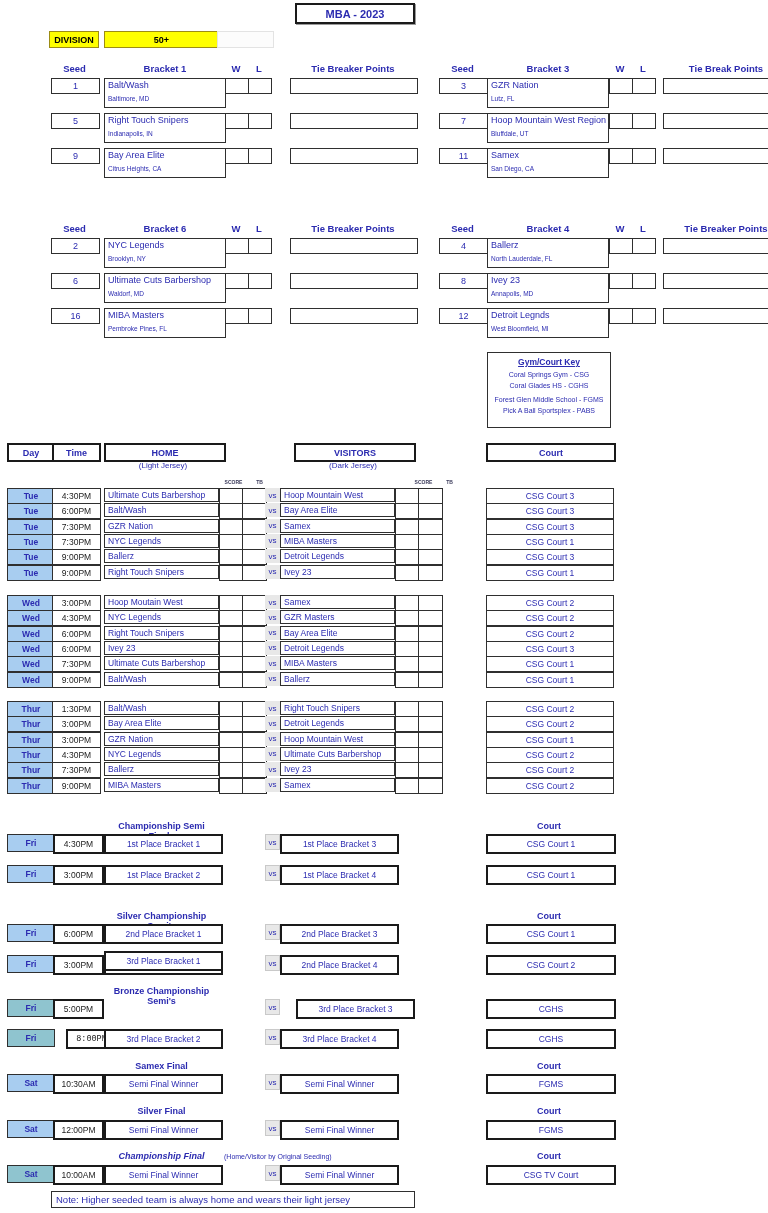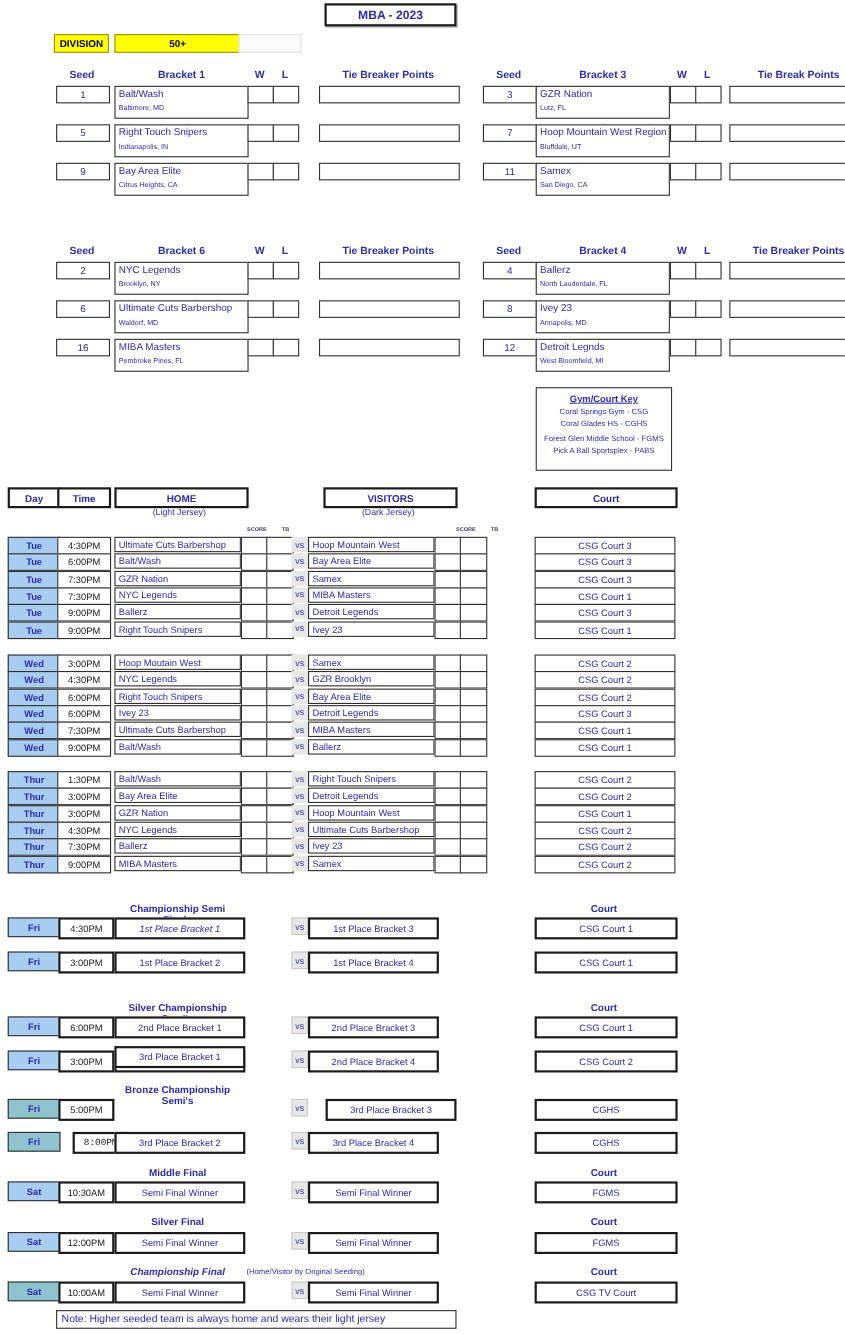--- a/index.html
+++ b/index.html
@@ -388,21 +388,21 @@
     <div class="visitcell" style="left: 280px; top: 595px;">Samex</div>
     <div class="scorecell" style="left: 395px; top: 595px;"></div>
     <div class="scorecell" style="left: 418px; top: 595px;"></div>
     <div class="courtcell" style="left: 486px; top: 595px;">CSG Court 2</div>
     <div class="daycell" style="left: 7px; top: 610.3px; background: rgb(168, 205, 240);">Wed</div>
     <div class="timecell" style="left: 52px; top: 610.3px;">4:30PM</div>
     <div class="homecell" style="left: 104px; top: 610.3px;">NYC Legends</div>
     <div class="scorecell" style="left: 219px; top: 610.3px;"></div>
     <div class="scorecell" style="left: 242px; top: 610.3px;"></div>
     <div class="vscell" style="left: 265px; top: 610.3px;">vs</div>
-    <div class="visitcell" style="left: 280px; top: 610.3px;">GZR Brooklyn</div>
+    <div class="visitcell" style="left: 280px; top: 610.3px;">GZR Masters</div>
     <div class="scorecell" style="left: 395px; top: 610.3px;"></div>
     <div class="scorecell" style="left: 418px; top: 610.3px;"></div>
     <div class="courtcell" style="left: 486px; top: 610.3px;">CSG Court 2</div>
     <div class="daycell" style="left: 7px; top: 625.6px; background: rgb(168, 205, 240);">Wed</div>
     <div class="timecell" style="left: 52px; top: 625.6px;">6:00PM</div>
     <div class="homecell" style="left: 104px; top: 625.6px;">Right Touch Snipers</div>
     <div class="scorecell" style="left: 219px; top: 625.6px;"></div>
     <div class="scorecell" style="left: 242px; top: 625.6px;"></div>
     <div class="vscell" style="left: 265px; top: 625.6px;">vs</div>
     <div class="visitcell" style="left: 280px; top: 625.6px;">Bay Area Elite</div>
@@ -499,21 +499,21 @@
     <div class="scorecell" style="left: 395px; top: 777.5px;"></div>
     <div class="scorecell" style="left: 418px; top: 777.5px;"></div>
     <div class="courtcell" style="left: 486px; top: 777.5px;">CSG Court 2</div>
   </div>
 
 <div id="playoffs-layer">
     <div class="po-title" style="left: 104px; top: 821px; width: 115px;">Championship Semi Finals</div>
     <div class="po-court-hdr" style="left: 486px; top: 821px;">Court</div>
     <div class="po-day" style="left: 7px; top: 834px; background: rgb(168, 205, 240);">Fri</div>
     <div class="po-time" style="left: 53px; top: 834px;">4:30PM</div>
-    <div class="po-box" style="left: 104px; top: 834px; font-style: italic;">1st Place Bracket 1</div>
+    <div class="po-box" style="left: 104px; top: 834px;">1st Place Bracket 1</div>
     <div class="po-vs" style="left: 265px; top: 834px;">vs</div>
     <div class="po-box" style="left: 280px; top: 834px;">1st Place Bracket 3</div>
     <div class="po-court" style="left: 486px; top: 834px;">CSG Court 1</div>
     <div class="po-day" style="left: 7px; top: 865px; background: rgb(168, 205, 240);">Fri</div>
     <div class="po-time" style="left: 53px; top: 865px;">3:00PM</div>
     <div class="po-box" style="left: 104px; top: 865px;">1st Place Bracket 2</div>
     <div class="po-vs" style="left: 265px; top: 865px;">vs</div>
     <div class="po-box" style="left: 280px; top: 865px;">1st Place Bracket 4</div>
     <div class="po-court" style="left: 486px; top: 865px;">CSG Court 1</div>
     <div class="po-title" style="left: 104px; top: 911px; width: 115px;">Silver Championship Semi's</div>
@@ -536,21 +536,21 @@
     <div class="po-box" style="left: 104px; top: 951px;">3rd Place Bracket 1</div>
     <div class="po-vs" style="left: 265px; top: 999px;">vs</div>
     <div class="po-box" style="left: 280px; top: 999px; margin-left: 16px;">3rd Place Bracket 3</div>
     <div class="po-court" style="left: 486px; top: 999px;">CGHS</div>
     <div class="po-day" style="left: 7px; top: 1029px; background: rgb(143, 196, 207);">Fri</div>
     <div class="po-time" style="left: 66px; top: 1029px; font-family: Liberation Mono, monospace;">8:00PM</div>
     <div class="po-box" style="left: 104px; top: 1029px;">3rd Place Bracket 2</div>
     <div class="po-vs" style="left: 265px; top: 1029px;">vs</div>
     <div class="po-box" style="left: 280px; top: 1029px;">3rd Place Bracket 4</div>
     <div class="po-court" style="left: 486px; top: 1029px;">CGHS</div>
-    <div class="po-title" style="left: 104px; top: 1061px; width: 115px;">Middle Final</div>
+    <div class="po-title" style="left: 104px; top: 1061px; width: 115px;">Samex Final</div>
     <div class="po-court-hdr" style="left: 486px; top: 1061px;">Court</div>
     <div class="po-day" style="left: 7px; top: 1074px; background: rgb(168, 205, 240);">Sat</div>
     <div class="po-time" style="left: 53px; top: 1074px;">10:30AM</div>
     <div class="po-box" style="left: 104px; top: 1074px;">Semi Final Winner</div>
     <div class="po-vs" style="left: 265px; top: 1074px;">vs</div>
     <div class="po-box" style="left: 280px; top: 1074px;">Semi Final Winner</div>
     <div class="po-court" style="left: 486px; top: 1074px;">FGMS</div>
     <div class="po-title" style="left: 104px; top: 1106px; width: 115px;">Silver Final</div>
     <div class="po-court-hdr" style="left: 486px; top: 1106px;">Court</div>
     <div class="po-day" style="left: 7px; top: 1120px; background: rgb(168, 205, 240);">Sat</div>

